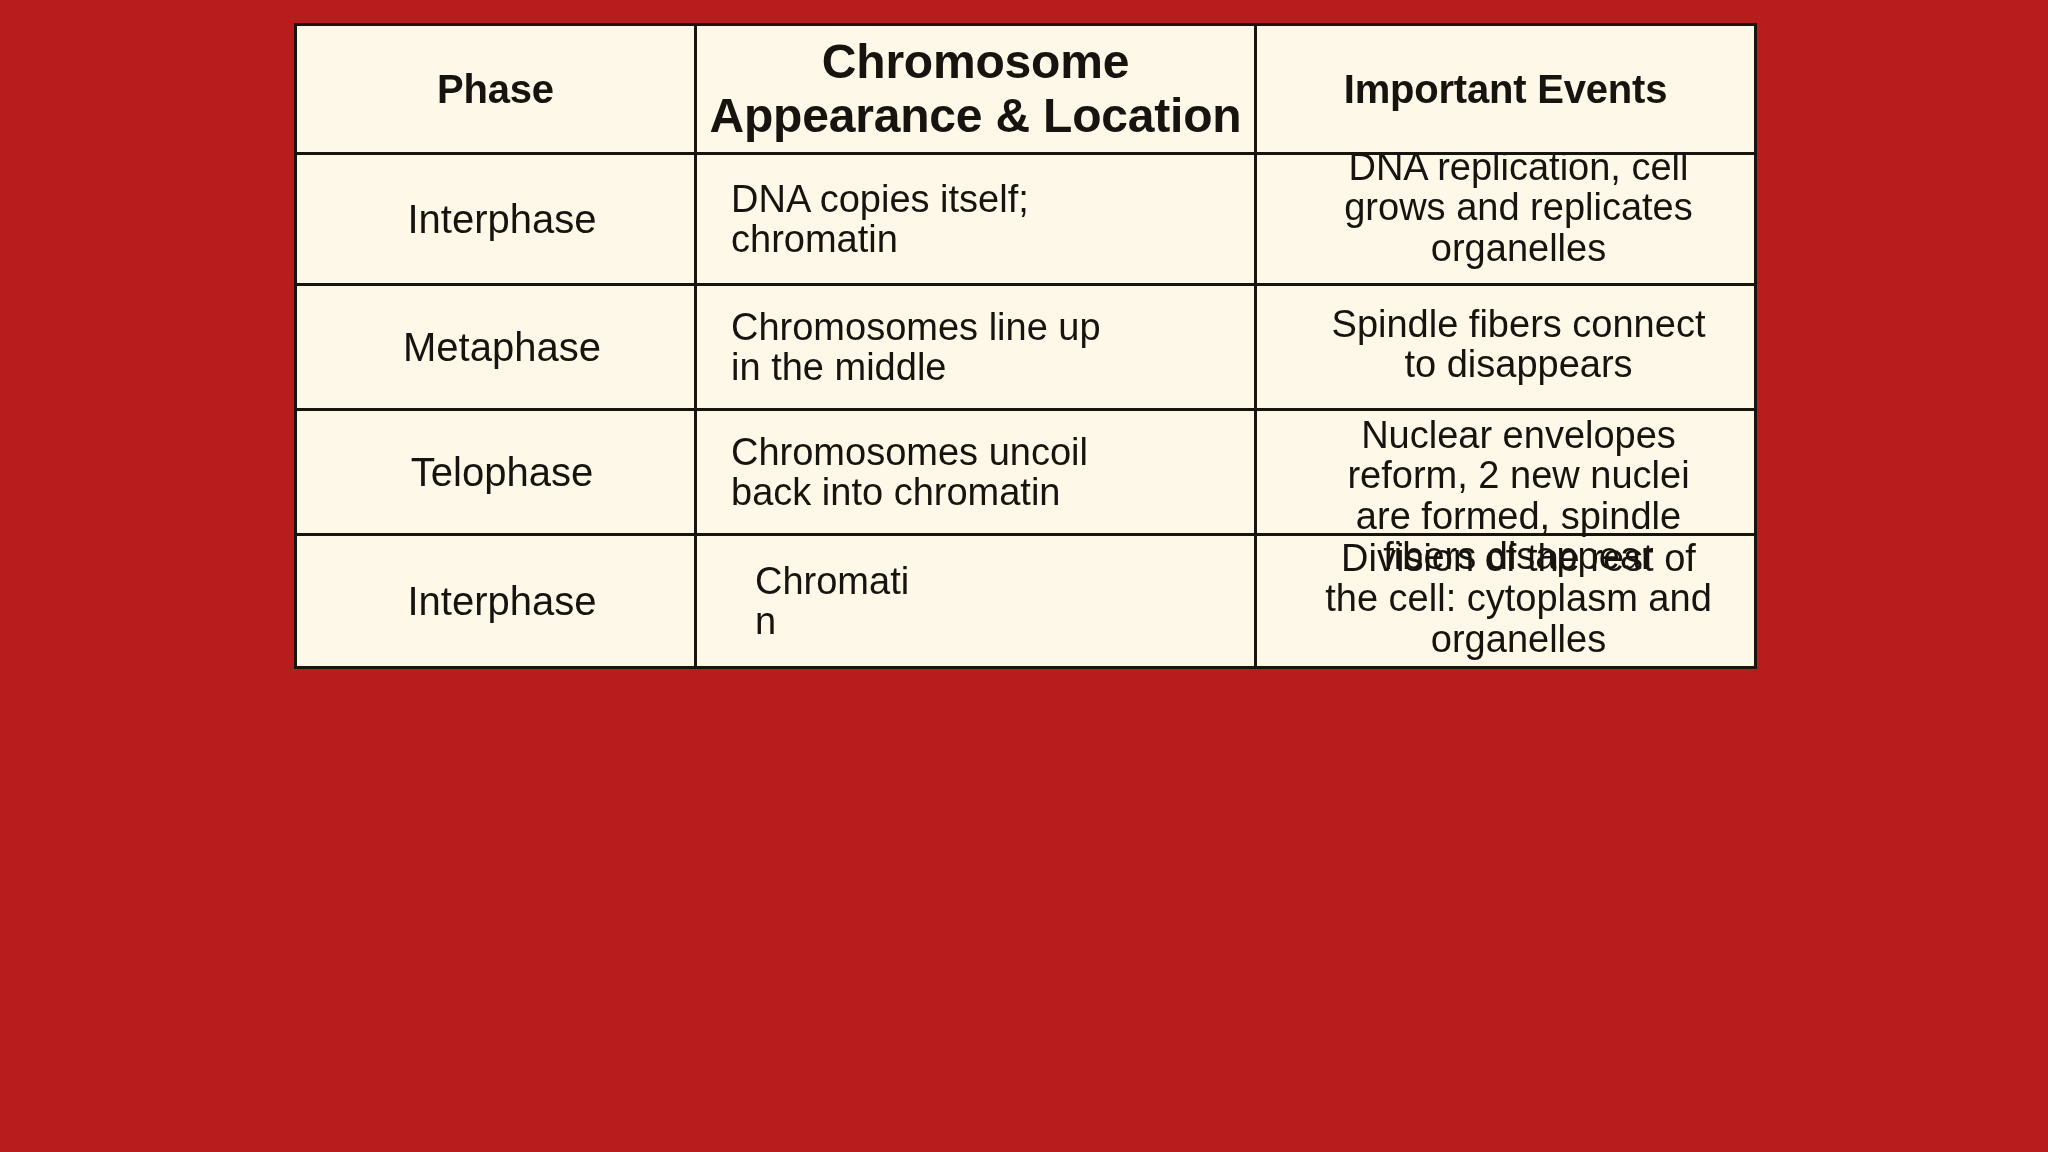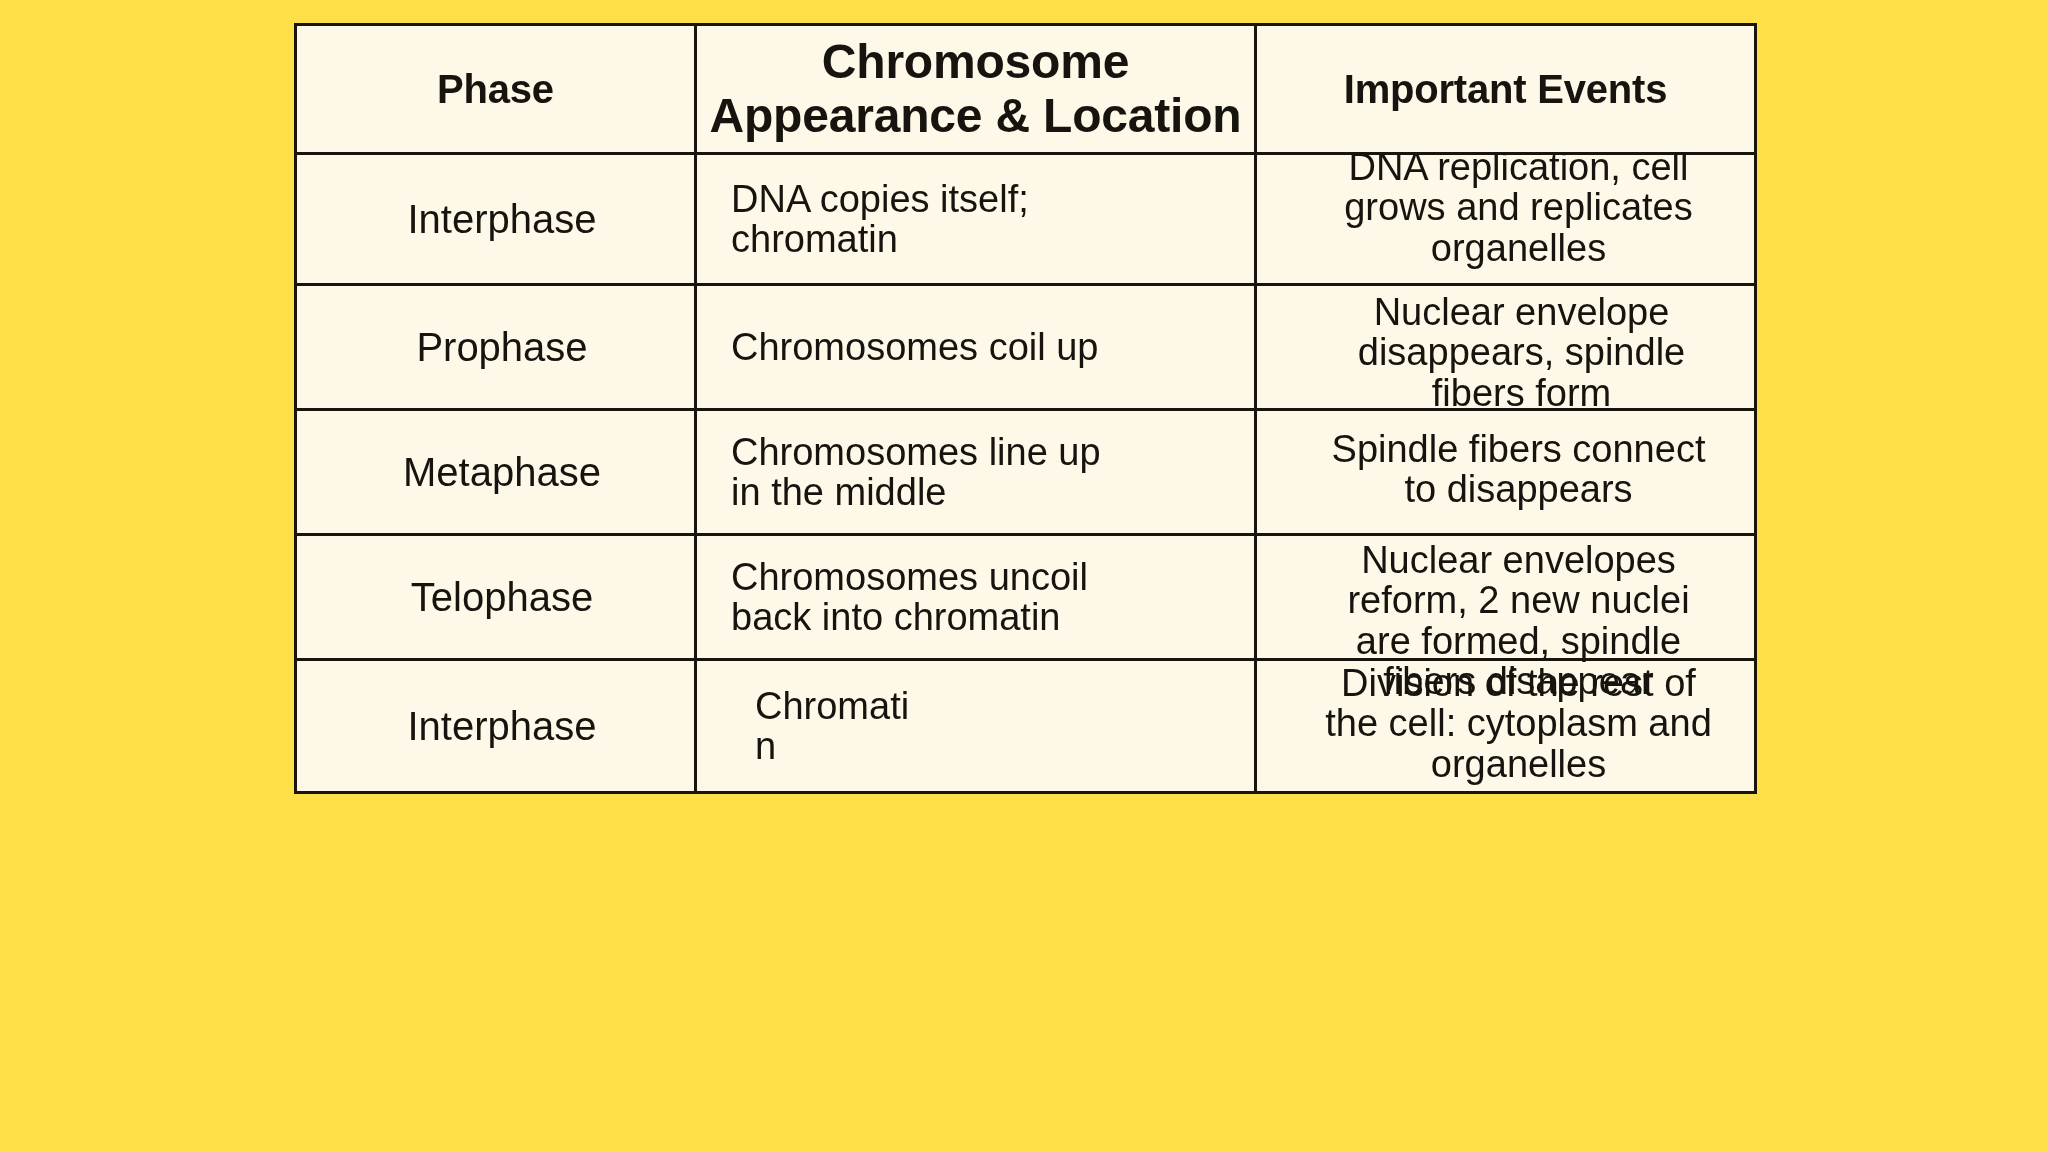--- a/index.html
+++ b/index.html
@@ -11,21 +11,21 @@
     width: 2048px;
     height: 1152px;
     font-family: "Liberation Sans", sans-serif;
     color: #17140f;
     overflow: hidden;
   }
   #page {
     position: relative;
     width: 2048px;
     height: 1152px;
-    background: #fde047;
+    background: #b91c1c;
   }
   #phase-table {
     position: absolute;
     left: 294px;
     top: 23px;
     width: 1460px;
     border-collapse: collapse;
     table-layout: fixed;
   }
   #phase-table td, #phase-table th {
@@ -139,33 +139,20 @@
           <div class="cell-inner">DNA copies itself;
 chromatin</div>
         </td>
         <td class="col-events overflow-cell">
           <div class="cell-inner ev-interphase">DNA replication, cell
 grows and replicates
 organelles</div>
         </td>
       </tr>
 
-      <tr class="r-prophase">
-        <td class="col-phase">
-          <div class="cell-inner">Prophase</div>
-        </td>
-        <td class="col-appear">
-          <div class="cell-inner">Chromosomes coil up</div>
-        </td>
-        <td class="col-events overflow-cell">
-          <div class="cell-inner ev-prophase">Nuclear envelope
-disappears, spindle
-fibers form</div>
-        </td>
-      </tr>
 
       <tr class="r-metaphase">
         <td class="col-phase">
           <div class="cell-inner">Metaphase</div>
         </td>
         <td class="col-appear">
           <div class="cell-inner">Chromosomes line up
 in the middle</div>
         </td>
         <td class="col-events overflow-cell">

